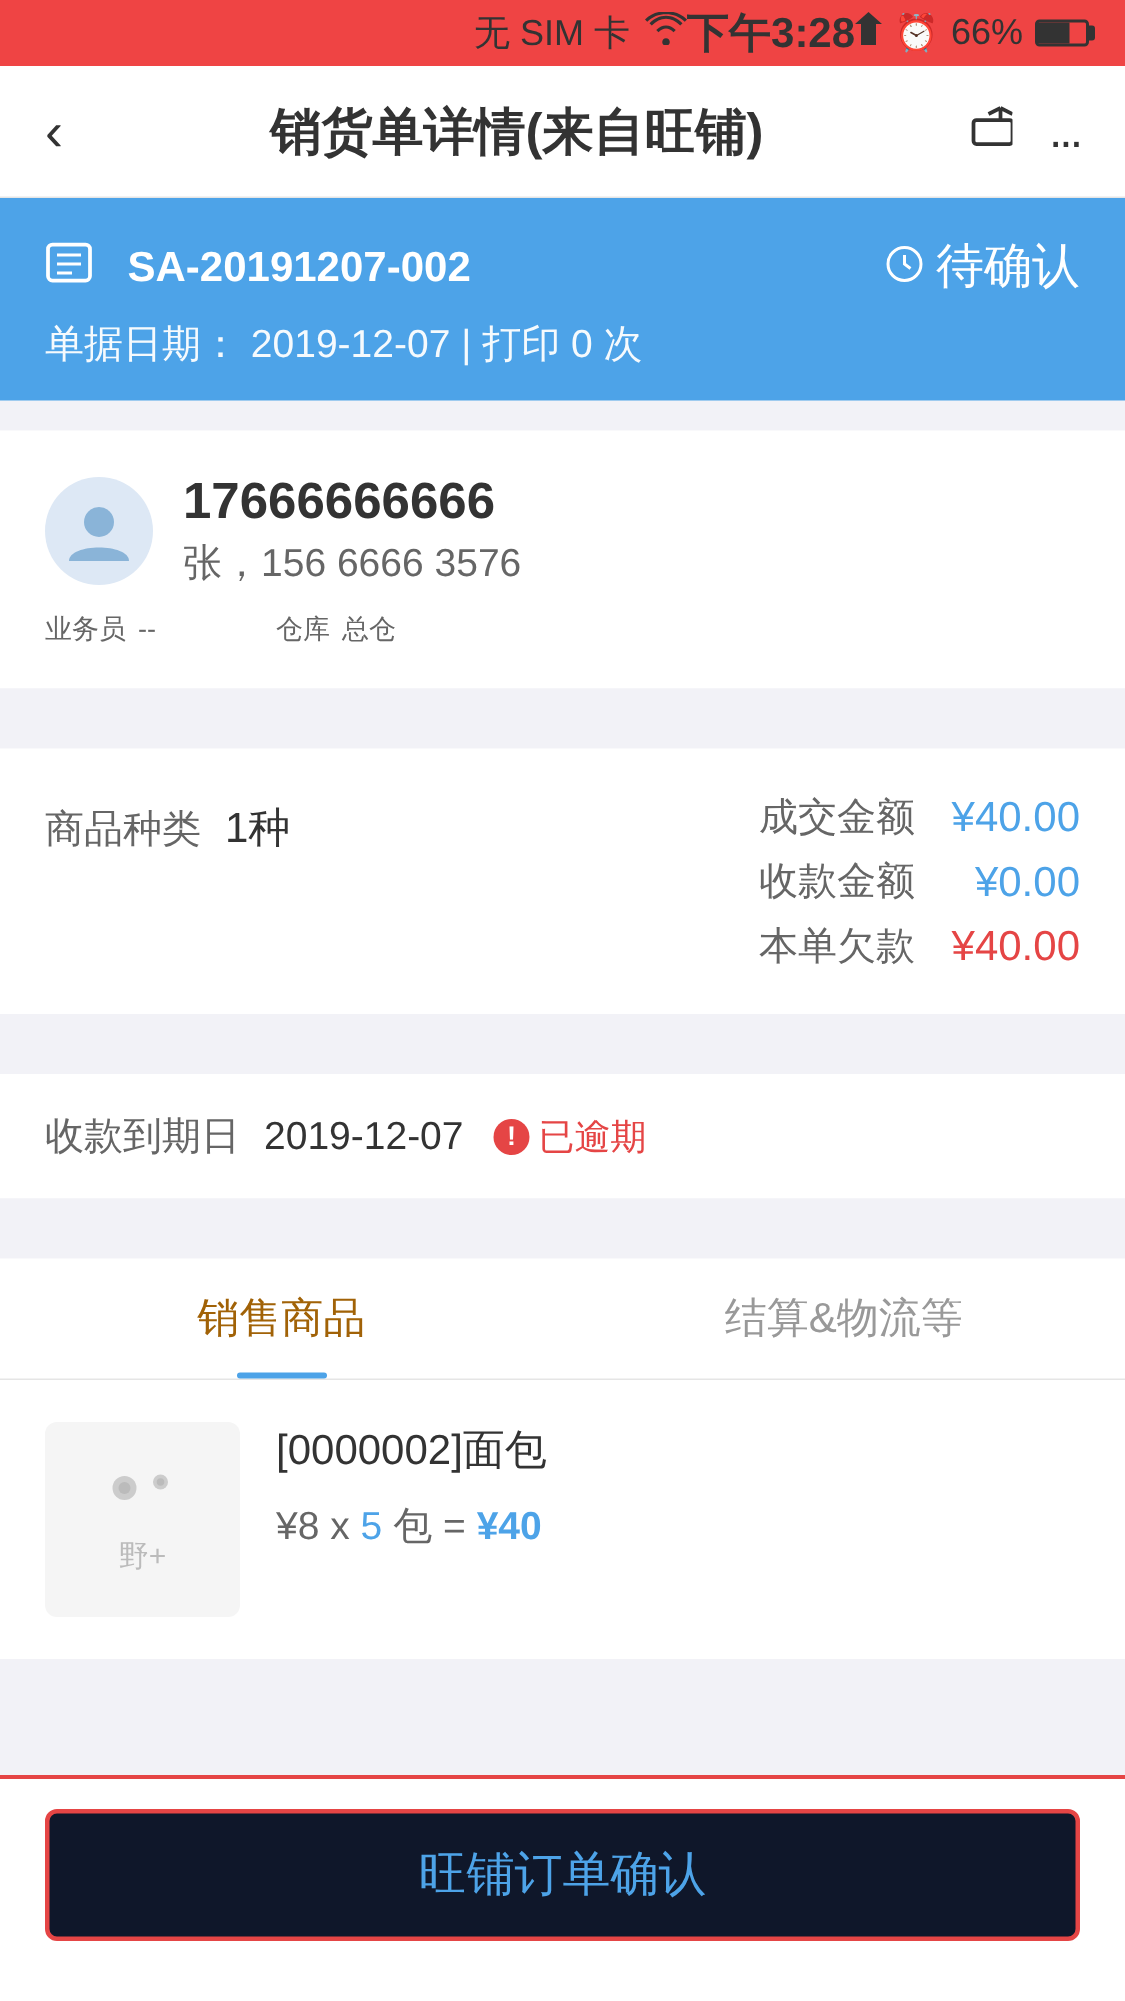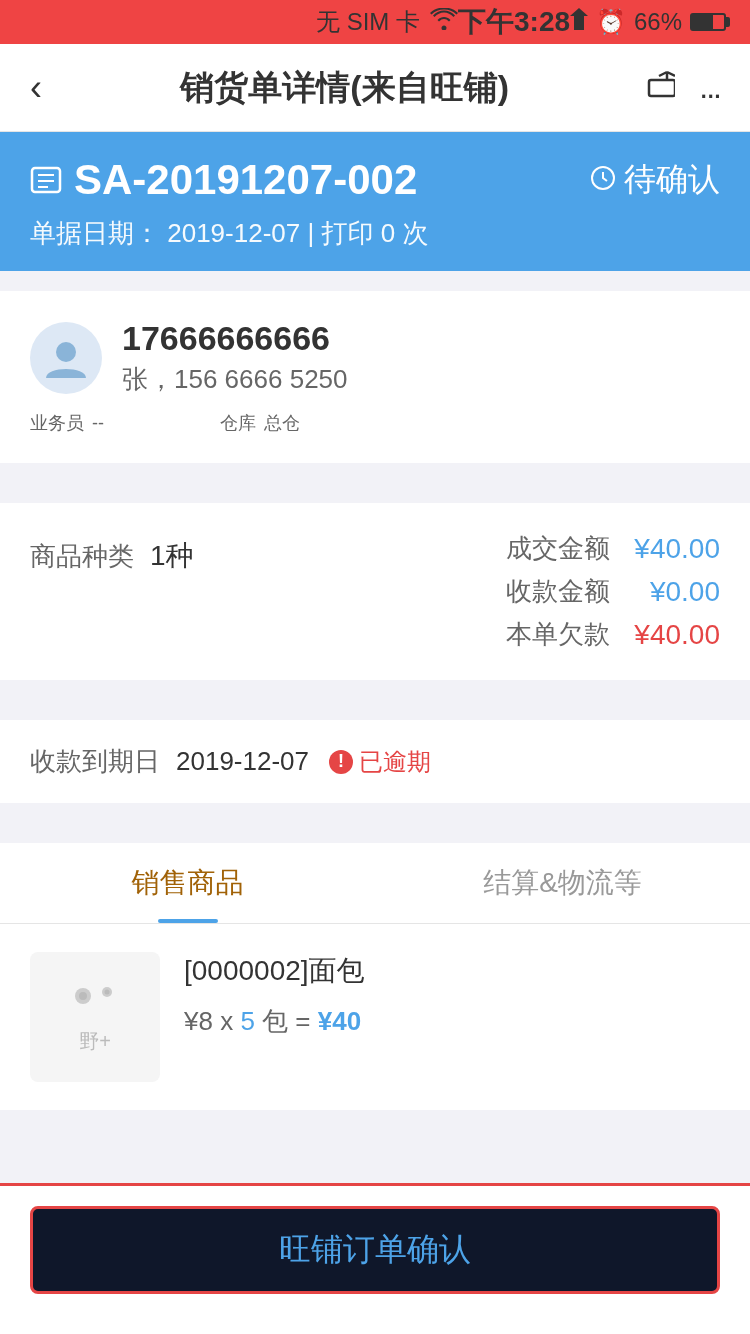--- a/index.html
+++ b/index.html
@@ -51,22 +51,22 @@
     }
     .order-header-top {
       display: flex;
       align-items: center;
       justify-content: space-between;
       margin-bottom: 12px;
     }
     .order-id {
       display: flex;
       align-items: center;
-      gap: 12px;
-      font-size: 42px;
+      gap: 23px;
+      font-size: 28px;
       font-weight: 700;
       justify-content: center;
     }
     .order-status {
       display: flex;
       align-items: center;
       gap: 8px;
       font-size: 32px;
     }
     .order-date { font-size: 26px; opacity: 0.95; }
@@ -96,21 +96,21 @@
     .customer-phone { font-size: 34px; font-weight: 600; color: #333; }
     .customer-info { font-size: 26px; color: #666; margin-top: 4px; }
     .customer-meta {
       display: flex;
       align-items: center;
       margin-top: 10px;
       font-size: 18px;
       color: #666;
     }
     .customer-meta-item { display: flex; align-items: center; gap: 8px; }
-    .customer-meta-item + .customer-meta-item { margin-left: 116px; text-align: center; }
+    .customer-meta-item + .customer-meta-item { margin-left: 80px; text-align: center; }
 
     
     .summary-section {
       background: #fff;
       padding: 28px 30px;
       margin-top: 20px;
       display: flex;
       align-items: flex-start;
     }
     .summary-left {
@@ -345,21 +345,21 @@
 <div class="customer-section">
   <div class="customer-top">
     <div class="customer-avatar">
       <svg viewBox="0 0 44 44" fill="none">
         <circle cx="22" cy="16" r="10" fill="#8ab4d8"></circle>
         <path d="M2 42 C2 30 42 30 42 42" fill="#8ab4d8"></path>
       </svg>
     </div>
     <div>
       <div class="customer-phone">17666666666</div>
-      <div class="customer-info">张，156 6666 5250</div>
+      <div class="customer-info">张，156 6666 3576</div>
     </div>
   </div>
   <div class="customer-meta">
     <div class="customer-meta-item">
       <span>业务员</span>
       <span>--</span>
     </div>
     <div class="customer-meta-item">
       <span>仓库</span>
       <span>总仓</span>

